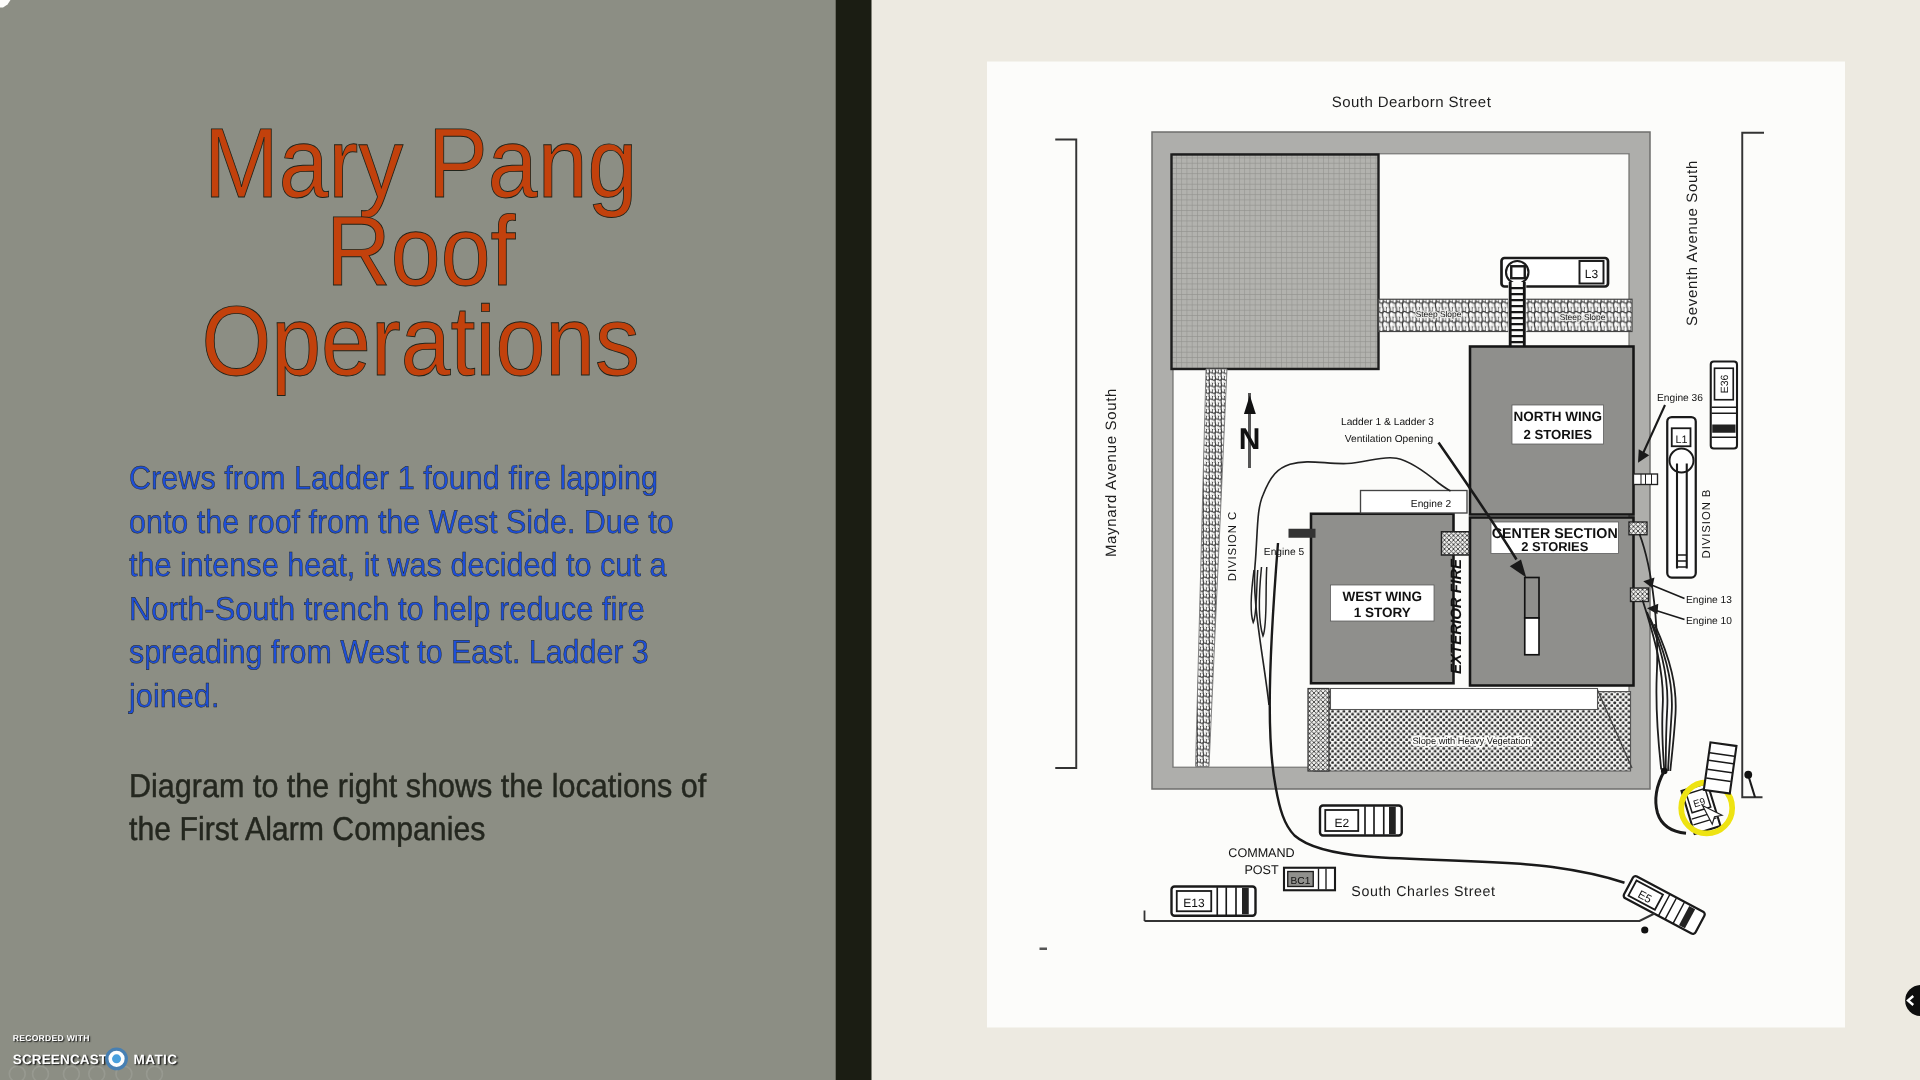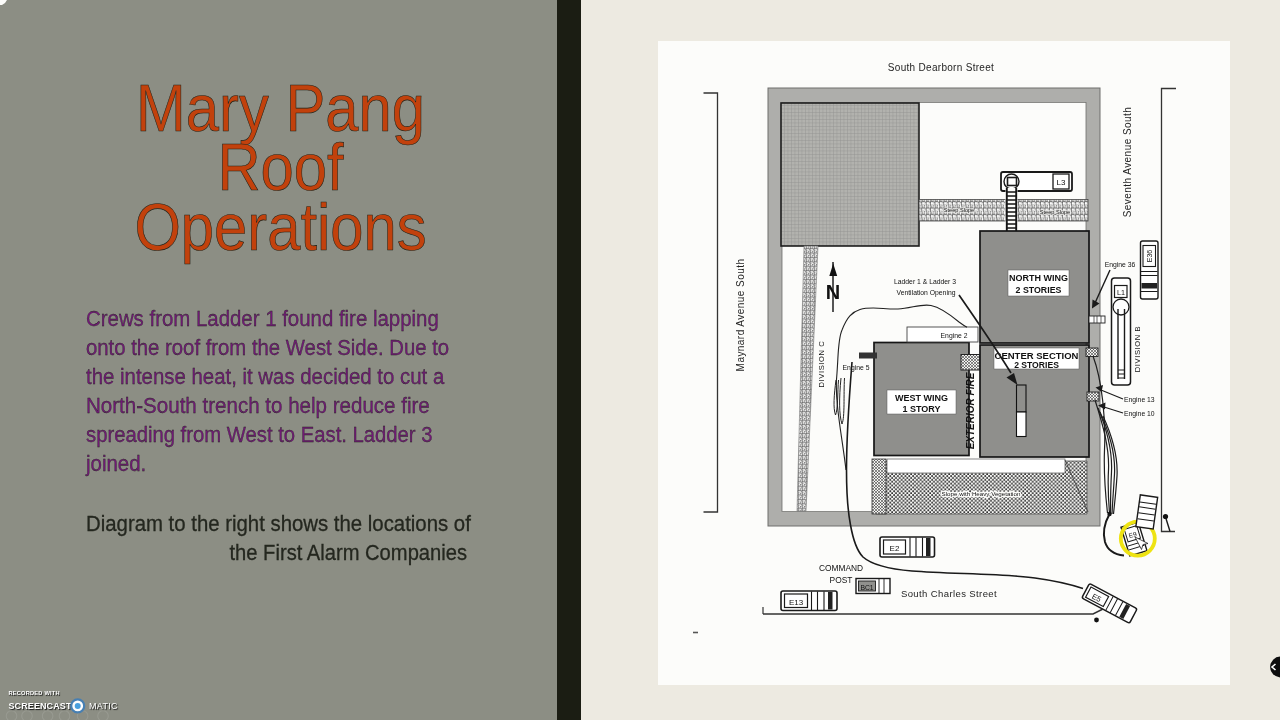--- a/index.html
+++ b/index.html
@@ -15,30 +15,30 @@
 <svg class="abs" style="left:0;top:0;" width="12" height="12" viewBox="0 0 12 12">
     <path d="M0 0 L7 0 L5 3 L2 5 L0 5 Z" fill="#fdfdfb"></path>
   </svg>
 
 <div class="abs" style="left:2px;top:78.5px;width:557px;color:#c2410c;-webkit-text-stroke:0.6px #20241b;">
   <div style="height:59.5px;line-height:59.5px;font-size:66px;text-align:center;transform:scaleX(0.905);transform-origin:50% 50%;white-space:nowrap;">Mary Pang</div>
   <div style="height:59.5px;line-height:59.5px;font-size:66px;text-align:center;transform:scaleX(0.905);transform-origin:50% 50%;white-space:nowrap;">Roof</div>
   <div style="height:59.5px;line-height:59.5px;font-size:66px;text-align:center;transform:scaleX(0.905);transform-origin:50% 50%;white-space:nowrap;">Operations</div>
 </div>
 
-<div class="abs" id="para1" style="left:86px;top:304px;color:#701a75;font-size:22px;-webkit-text-stroke:0.3px #24271f;">
+<div class="abs" id="para1" style="left:86px;top:304px;color:#1d4ed8;font-size:22px;-webkit-text-stroke:0.3px #24271f;">
   <div style="height:29px;line-height:29px;white-space:nowrap;transform:scaleX(0.9275);transform-origin:0 50%;">Crews from Ladder 1 found fire lapping</div>
   <div style="height:29px;line-height:29px;white-space:nowrap;transform:scaleX(0.923);transform-origin:0 50%;">onto the roof from the West Side. Due to</div>
   <div style="height:29px;line-height:29px;white-space:nowrap;transform:scaleX(0.927);transform-origin:0 50%;">the intense heat, it was decided to cut a</div>
   <div style="height:29px;line-height:29px;white-space:nowrap;transform:scaleX(0.934);transform-origin:0 50%;">North-South trench to help reduce fire</div>
   <div style="height:29px;line-height:29px;white-space:nowrap;transform:scaleX(0.921);transform-origin:0 50%;">spreading from West to East. Ladder 3</div>
   <div style="height:29px;line-height:29px;white-space:nowrap;transform:scaleX(0.93);transform-origin:0 50%;">joined.</div>
 </div>
 
-<div class="abs" id="para2" style="left:86px;top:509px;color:#24271f;font-size:22px;text-align:right;-webkit-text-stroke:0.3px #24271f;">
+<div class="abs" id="para2" style="left:86px;top:509px;color:#24271f;font-size:22px;-webkit-text-stroke:0.3px #24271f;">
   <div style="height:29px;line-height:29px;white-space:nowrap;transform:scaleX(0.9256);transform-origin:0 50%;">Diagram to the right shows the locations of</div>
   <div style="height:29px;line-height:29px;white-space:nowrap;transform:scaleX(0.9165);transform-origin:0 50%;">the First Alarm Companies</div>
 </div>
 
 <div class="abs" style="left:557px;top:0;width:24px;height:720px;background:#1b1d13;"></div>
 
 <div class="abs" style="left:658px;top:41px;width:572px;height:644px;background:#fcfcfa;"></div>
 
 <svg class="abs" style="left:658px;top:41px;filter:blur(0.4px);" width="572" height="644" viewBox="658 41 572 644">
   <defs>
@@ -352,21 +352,21 @@
       <circle cx="47.6" cy="12" r="5.3"></circle>
     <circle cx="64.5" cy="12" r="5.3"></circle>
       <circle cx="82.6" cy="12" r="5.3"></circle>
       <circle cx="103" cy="12" r="5.3"></circle>
   </g>
 </svg>
 
 <div class="abs" style="left:8.5px;top:690px;color:#fff;font-weight:bold;font-size:5.7px;line-height:6.5px;letter-spacing:0.2px;text-shadow:0.8px 0.9px 0.8px rgba(15,15,15,0.9);">RECORDED WITH</div>
 
 <div class="abs" style="left:8.5px;top:701.5px;color:#fff;font-weight:bold;font-size:9px;line-height:9.6px;letter-spacing:0.1px;text-shadow:1px 1.1px 1px rgba(15,15,15,0.95);">SCREENCAST</div>
-<div class="abs" style="left:89px;top:701.5px;color:#fff;font-weight:normal;font-size:9px;line-height:9.6px;letter-spacing:0.3px;text-shadow:1px 1.1px 1px rgba(15,15,15,0.95);">MATIC</div>
+<div class="abs" style="left:89px;top:701.5px;color:#fff;font-weight:bold;font-size:9px;line-height:9.6px;letter-spacing:0.3px;text-shadow:1px 1.1px 1px rgba(15,15,15,0.95);">MATIC</div>
 
 <svg class="abs" style="left:68px;top:696px;" width="20" height="21" viewBox="0 0 20 21">
   <circle cx="9.7" cy="9.9" r="6.5" fill="#fdfdfd" stroke="#477fb2" stroke-width="2.2"></circle>
   <circle cx="9.7" cy="9.9" r="3" fill="#499fdd"></circle>
 </svg>
 
 <svg class="abs" style="left:1266px;top:656px;" width="14" height="22" viewBox="0 0 14 22">
   <circle cx="14.5" cy="11" r="10.4" fill="#0e0e0e"></circle>
   <path d="M9.5 8 L6 11 L9.5 14" fill="none" stroke="#fff" stroke-width="1.6"></path>
 </svg>

